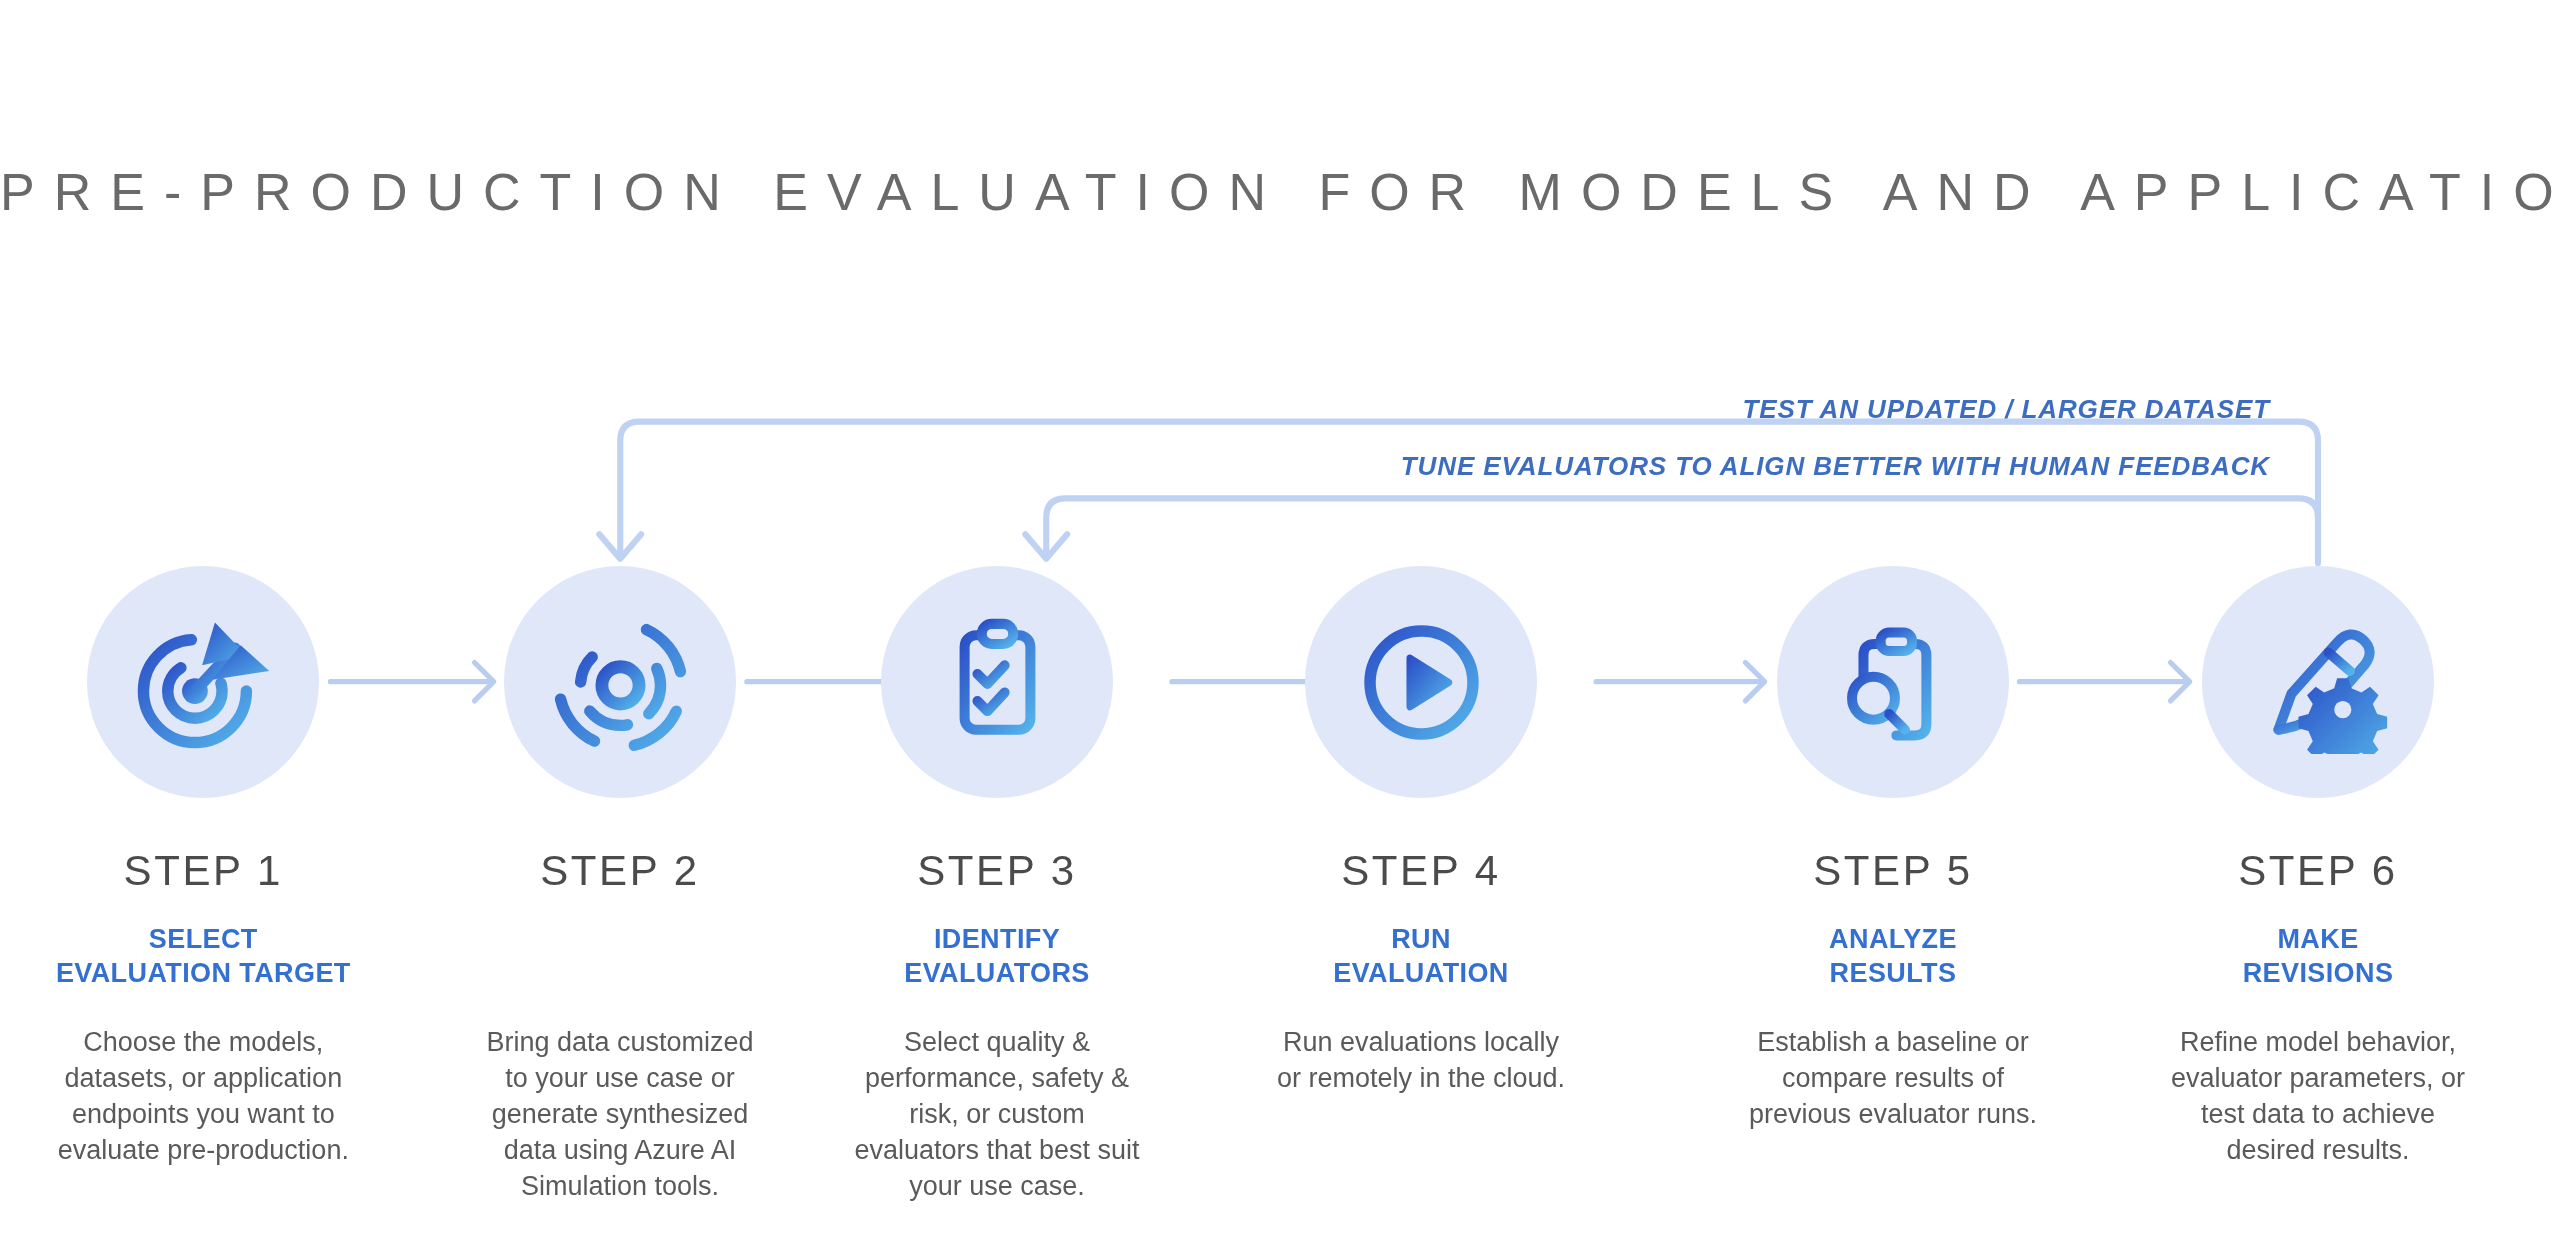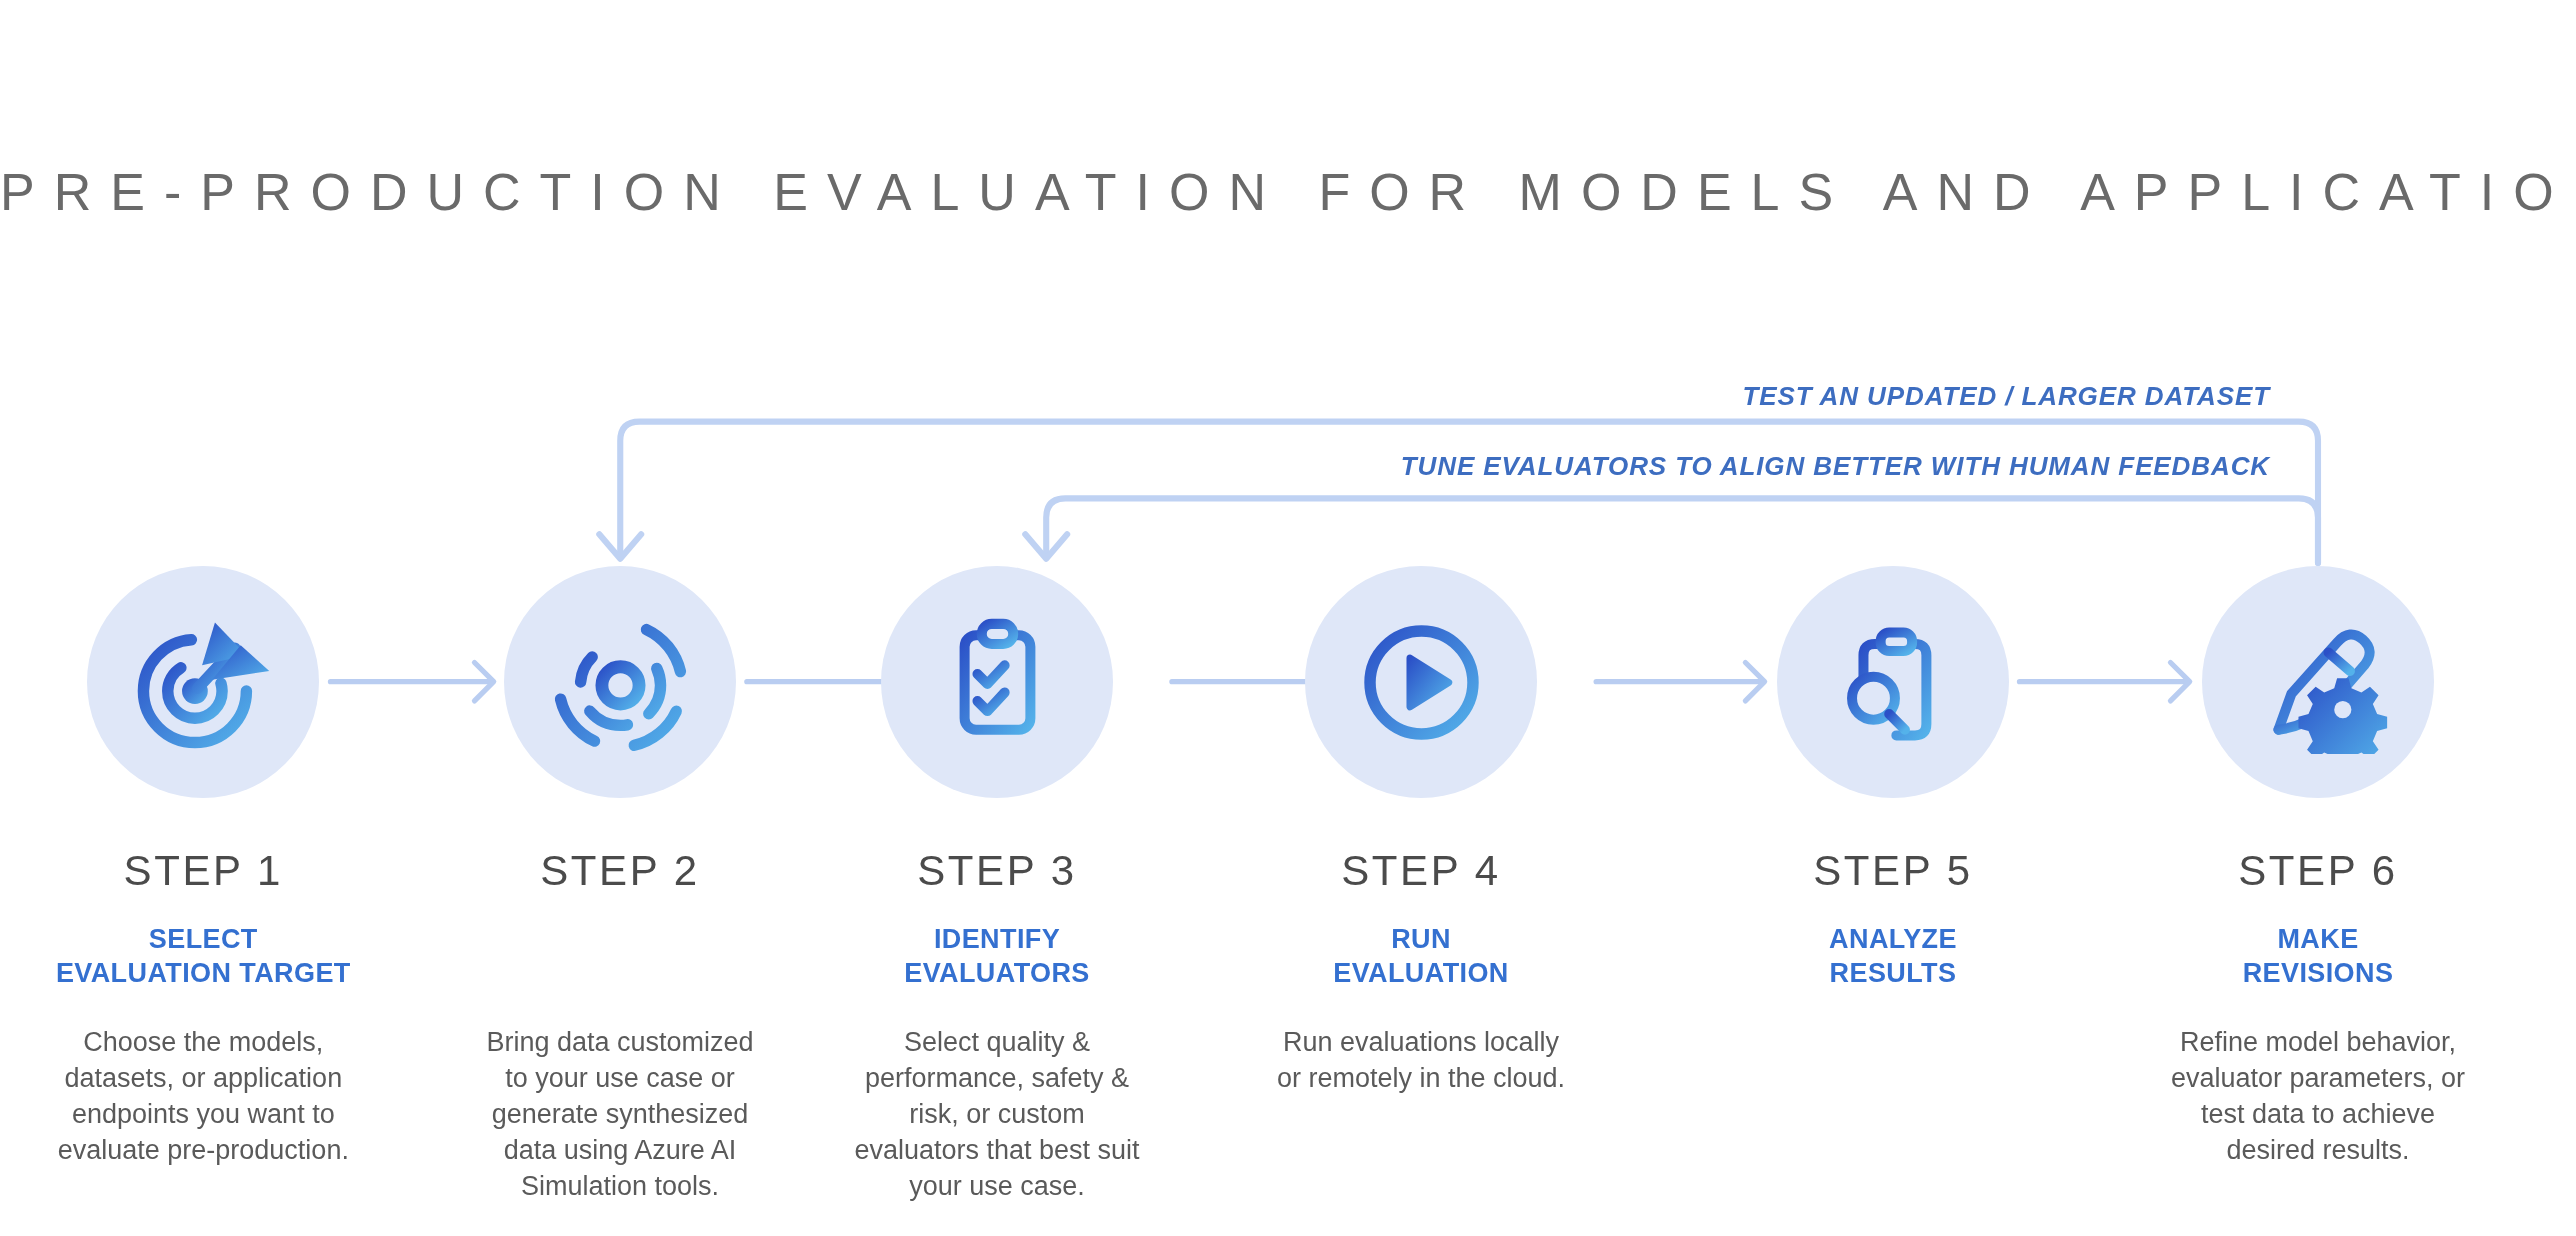--- a/index.html
+++ b/index.html
@@ -11,21 +11,21 @@
     text-align:center;
     font-size:52px; font-weight:300; color:#6a6a6a;
     letter-spacing:19px; white-space:nowrap;
   }
 
   .fb-label{
     position:absolute; right:306px; text-align:right;
     font-size:26px; font-weight:bold; font-style:italic;
     color:#3d6dc0; letter-spacing:0.9px; white-space:nowrap; line-height:31px;
   }
-  .fb-label.loop1{top:381px;text-align:center;}
+  .fb-label.loop1{top:394px;text-align:center;}
   .fb-label.loop2{top:451px;text-align:right;}
 
   svg.wires{position:absolute; left:0; top:0;}
 
   .step-col{
     position:absolute; top:566px; width:410px; height:664px;
   }
   .circle{
     position:absolute; top:0; left:89px;
     width:232px; height:232px; border-radius:50%;
@@ -165,20 +165,23 @@
       <svg viewBox="0 0 100 100">
         <path d="M29,46 V31 q0,-8 8,-8 h28 q8,0 8,8 v48 q0,8 -8,8 h-13" stroke="url(#iconGrad)" stroke-width="7" fill="none" stroke-linecap="round"></path>
         <rect x="41" y="15" width="22" height="13" rx="6" stroke="url(#iconGrad)" stroke-width="7" fill="#dfe7f8"></rect>
         <circle cx="36" cy="61" r="15" stroke="url(#iconGrad)" stroke-width="7" fill="#dfe7f8"></circle>
         <path d="M47,72 l11,11" stroke="url(#iconGrad)" stroke-width="7" stroke-linecap="round"></path>
       </svg>
     </div>
     <div class="step-label">STEP 5</div>
     <div class="step-subtitle">ANALYZE
 RESULTS</div>
+    <div class="step-desc">Establish a baseline or
+compare results of
+previous evaluator runs.</div>
   </div>
 
   <div class="step-col" style="left:2113px">
     <div class="circle">
       <svg viewBox="0 0 100 100">
         <path d="M22,83 L31,58 L63,22 q9,-10 18,-2 q9,8 1,18 l-13,15" stroke="url(#iconGrad)" stroke-width="7" fill="none" stroke-linecap="round" stroke-linejoin="round"></path>
         <path d="M57,29 l15,13" stroke="url(#iconGrad)" stroke-width="7" stroke-linecap="round"></path>
         <path d="M22,83 q17,-2 31,-13" stroke="url(#iconGrad)" stroke-width="7" fill="none" stroke-linecap="round"></path>
         <g transform="translate(67,69)">
           <path d="M-4,-22 h8 l2,7 l7,3 l6,-4 l6,6 l-4,6 l3,7 l7,2 v8 l-7,2 l-3,7 l4,6 l-6,6 l-6,-4 l-7,3 l-2,7 h-8 l-2,-7 l-7,-3 l-6,4 l-6,-6 l4,-6 l-3,-7 l-7,-2 v-8 l7,-2 l3,-7 l-4,-6 l6,-6 l6,4 l7,-3 Z" fill="url(#iconGrad)"></path>

